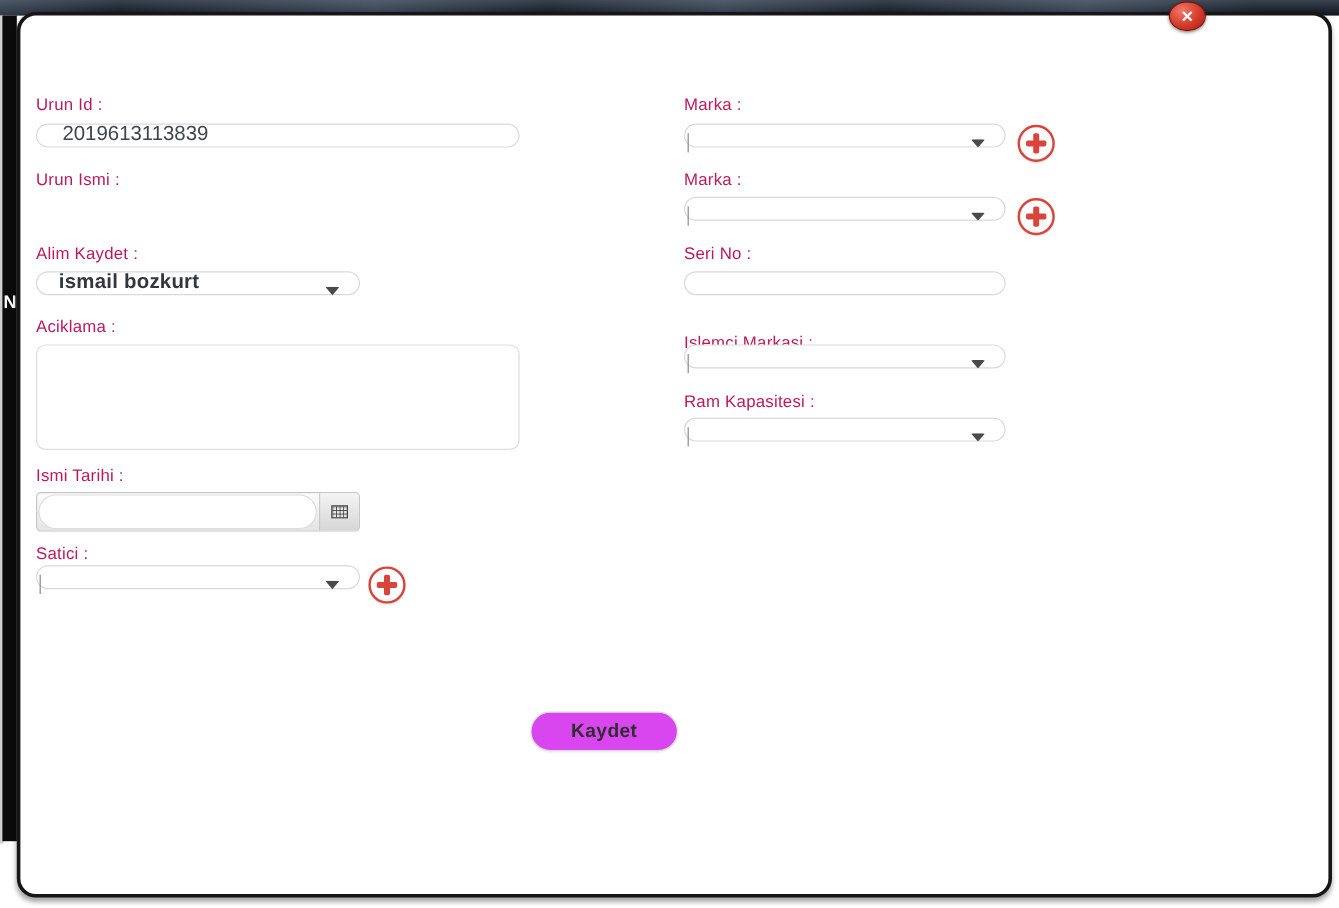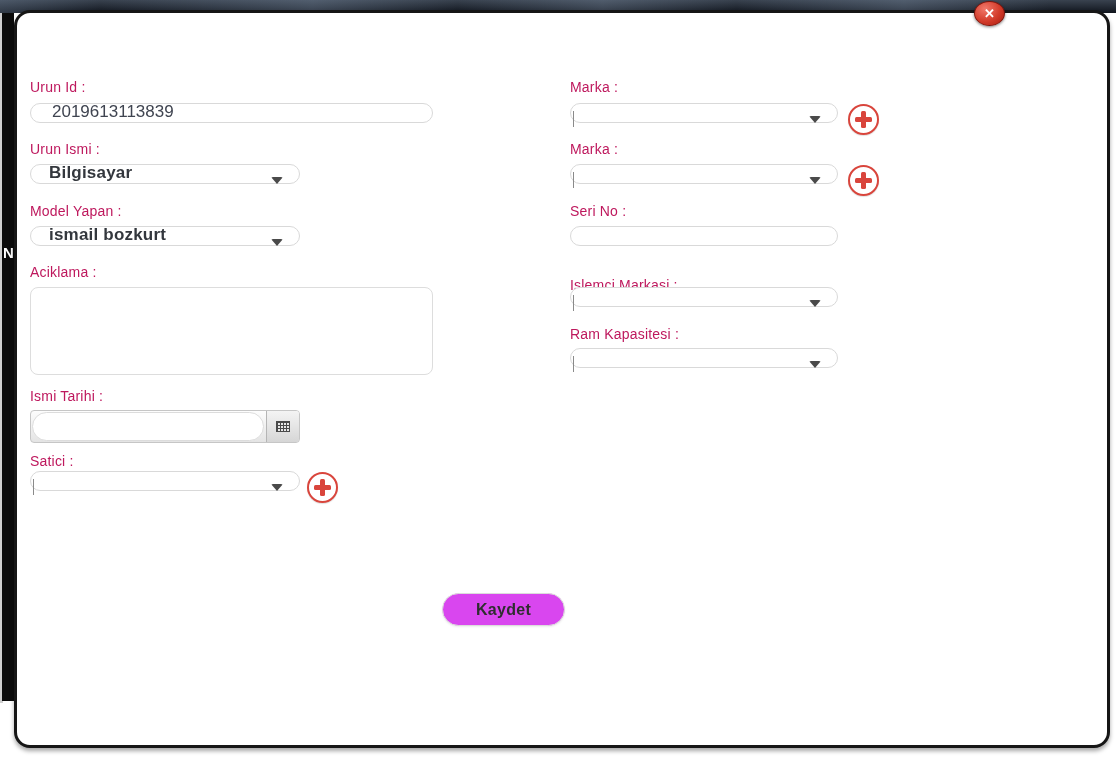--- a/index.html
+++ b/index.html
@@ -141,26 +141,22 @@
       <span>✕</span>
     </div>
 
 
     <div class="flabel lx" style="top:66px;">Urun Id :</div>
     <div class="pill lx lw" style="top:90px;">
       <input type="text" value="2019613113839" style="">
     </div>
 
     <div class="flabel lx" style="top:128px;">Urun Ismi :</div>
-    <div class="pill combo lx cw" style="top:151px;">
-      <span class="combo-value">Bilgisayar</span>
-      <span class="caret"></span>
-    </div>
-
-    <div class="flabel lx" style="top:190px;">Model Yapan :</div>
+
+    <div class="flabel lx" style="top:190px;">Alim Kaydet :</div>
     <div class="pill combo lx cw" style="top:213px;">
       <span class="combo-value">ismail bozkurt</span>
       <span class="caret"></span>
     </div>
 
     <div class="flabel lx" style="top:251px;">Aciklama :</div>
     <textarea class="desc-area" value="" style=""></textarea>
 
     <div class="flabel lx" style="top:375px;">Ismi Tarihi :</div>
     <div class="date-group">

